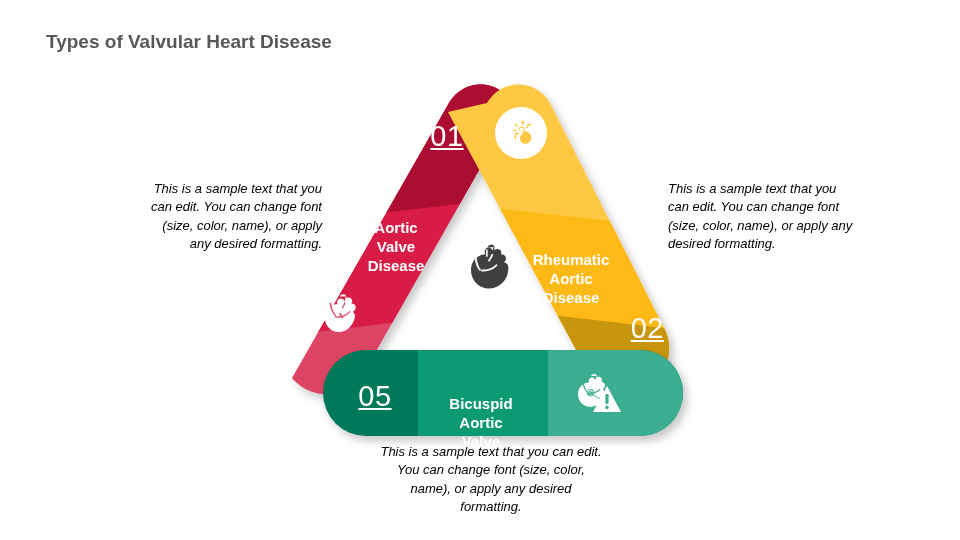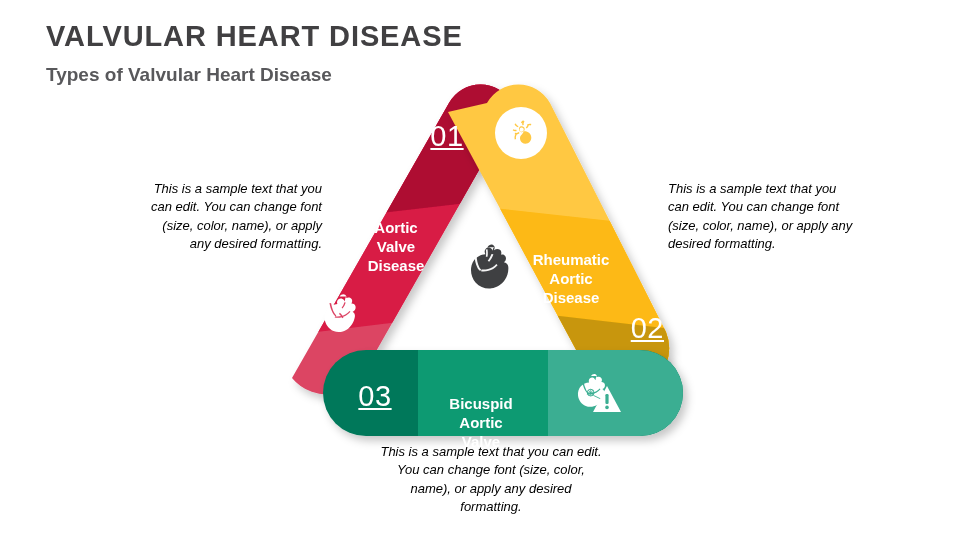--- a/index.html
+++ b/index.html
@@ -108,21 +108,20 @@
     left: 378px;
     top: 443px;
     width: 226px;
     text-align: center;
   }
 </style>
 </head>
 <body>
 
 <div id="header">
-  <div id="page-title">VALVULAR HEART DISEASE</div>
   <div id="page-subtitle">Types of Valvular Heart Disease</div>
 </div>
 
 <div id="diagram">
 
   <svg id="triangle-svg" viewBox="0 0 960 540">
     <defs>
 
       <filter id="armShadow" x="-20%" y="-20%" width="150%" height="150%">
         <feDropShadow dx="4" dy="5" stdDeviation="4" flood-color="#000000" flood-opacity="0.22"></feDropShadow>
@@ -245,21 +244,21 @@
     <div>Disease</div>
   </div>
 
   <div class="arm-text num" id="num-02">02</div>
   <div class="arm-text arm-title" id="label-02">
     <div>Rheumatic</div>
     <div>Aortic</div>
     <div>Disease</div>
   </div>
 
-  <div class="arm-text num" id="num-03">03</div>
+  <div class="arm-text num" id="num-03">05</div>
   <div class="arm-text arm-title" id="label-03">
     <div>Bicuspid</div>
     <div>Aortic</div>
     <div>Valve</div>
   </div>
 
   <div class="desc" id="desc-left">This is a sample text that you can edit. You can change font (size, color, name), or apply any desired formatting.</div>
   <div class="desc" id="desc-right">This is a sample text that you can edit. You can change font (size, color, name), or apply any desired formatting.</div>
   <div class="desc" id="desc-bottom">This is a sample text that you can edit. You can change font (size, color, name), or apply any desired formatting.</div>
 </div>

